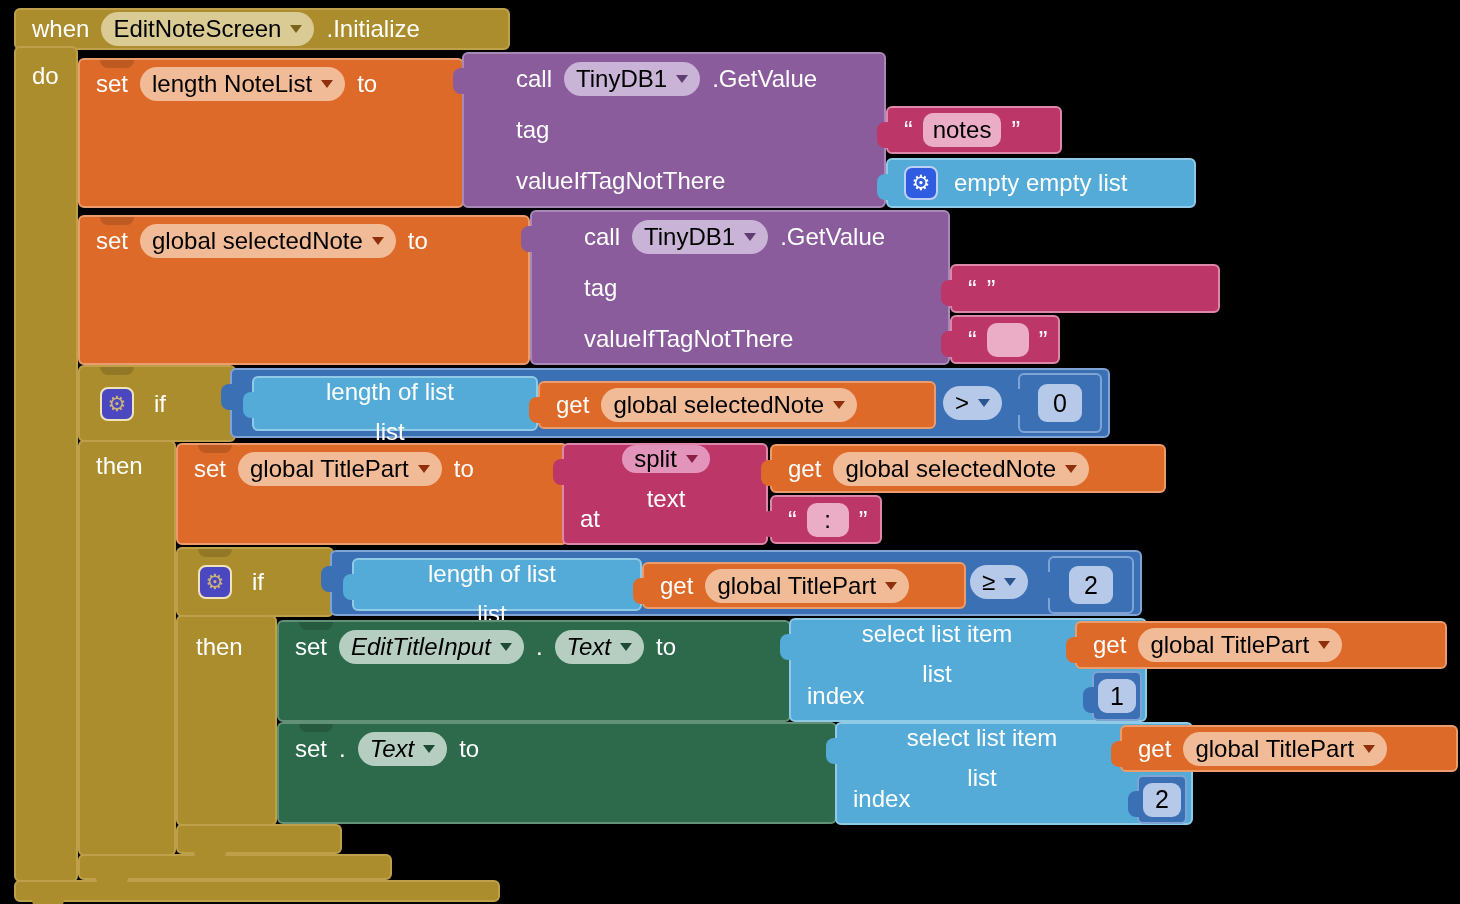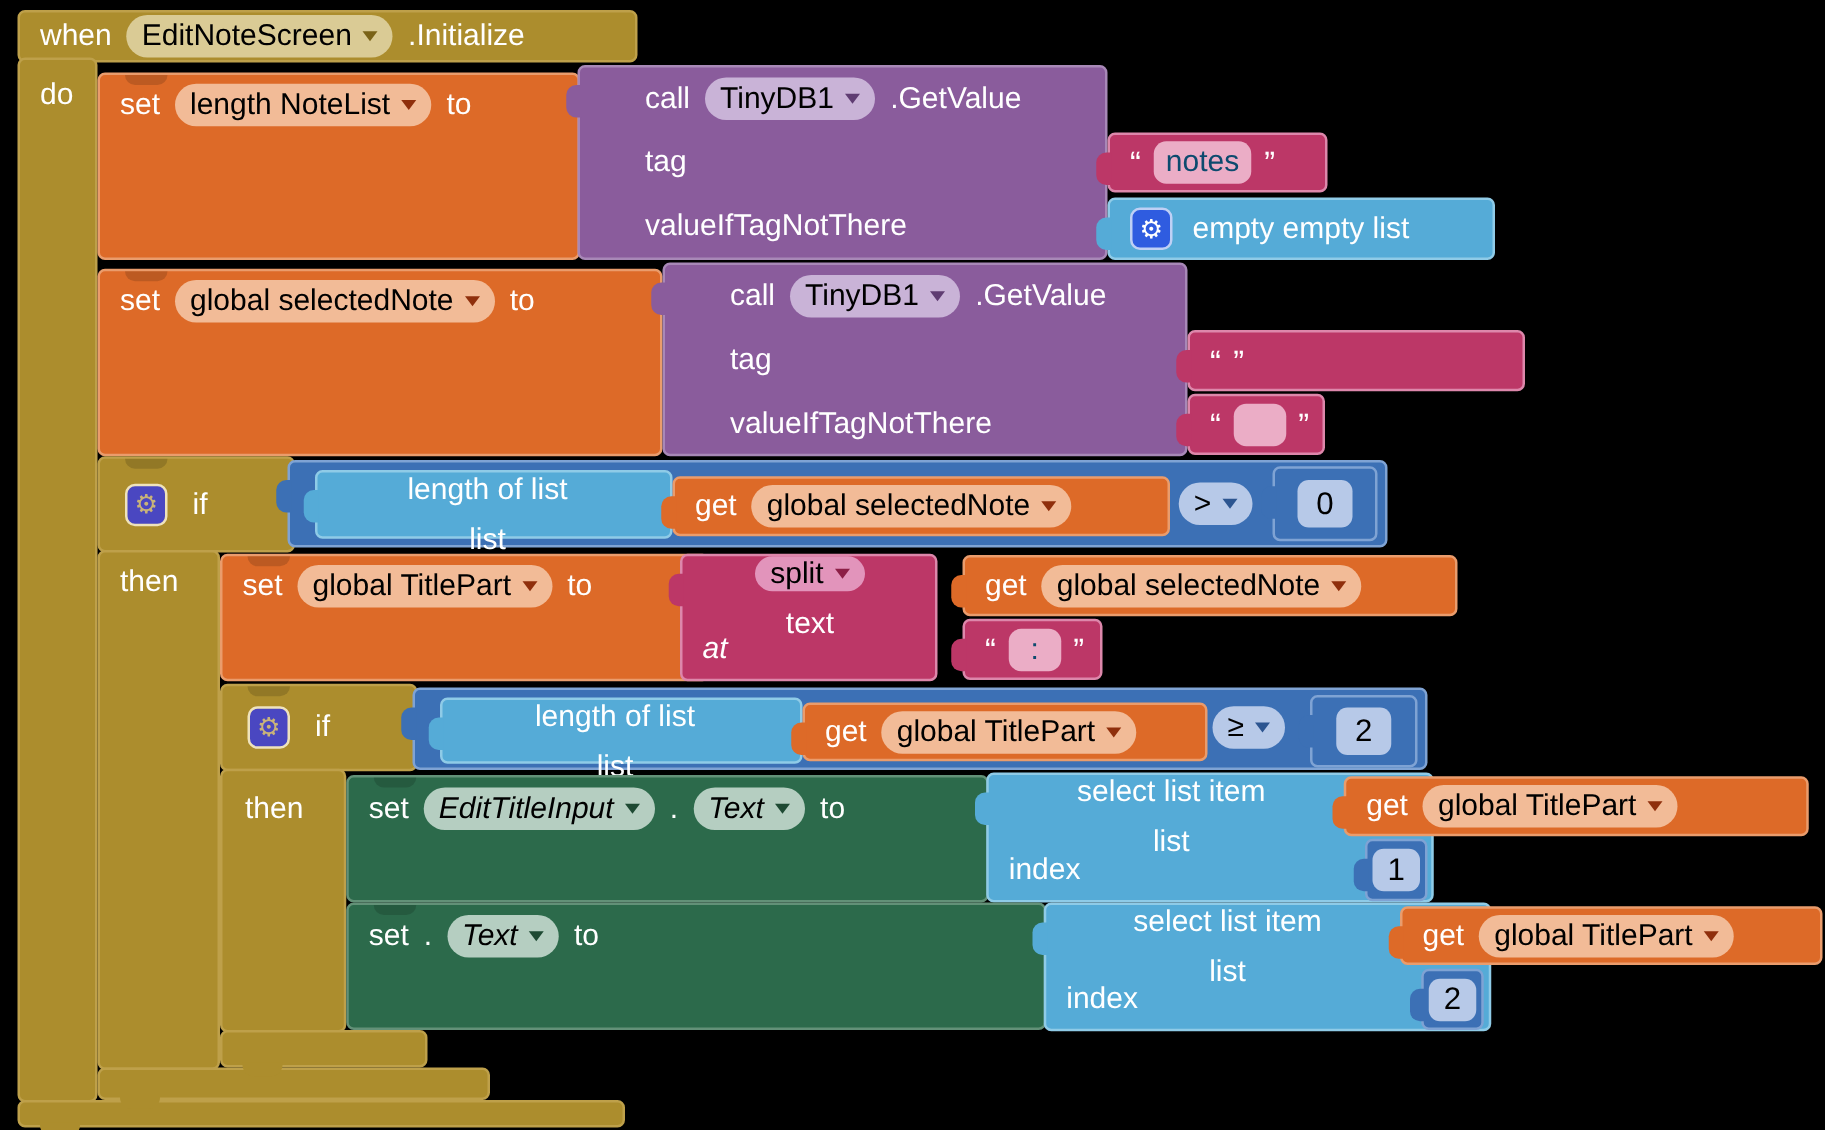--- a/index.html
+++ b/index.html
@@ -31,21 +31,21 @@
   .dd{display:inline-flex;align-items:center;gap:9px;border-radius:17px;padding:0 12px;height:34px;
       font-size:24px;color:#000;white-space:nowrap;}
   .dd-gold{background:var(--gold_field);} .dd-orange{background:var(--orange_field);}
   .dd-purple{background:var(--purple_field);} .dd-magenta{background:var(--magenta_dd);}
   .dd-blue{background:var(--logic_blue_field);} .dd-green{background:var(--green_field);font-style:italic;}
   .tri{width:0;height:0;border-left:6px solid transparent;border-right:6px solid transparent;border-top:8px solid #444;}
   .tri-gold{border-top-color:var(--gold_arrow);} .tri-orange{border-top-color:var(--orange_arrow);}
   .tri-purple{border-top-color:var(--purple_arrow);} .tri-magenta{border-top-color:var(--magenta_arrow);}
   .tri-blue{border-top-color:var(--logic_blue_arrow);} .tri-green{border-top-color:var(--green_arrow);}
   .qt{color:#fff;font-size:26px;line-height:1;}
-  .strfield{background:var(--magenta_field);border-radius:10px;padding:1px 10px;font-size:24px;color:#0c4a6e;
+  .strfield{background:var(--magenta_field);border-radius:10px;padding:1px 10px;font-size:24px;color:#000000;
             min-width:22px;min-height:32px;display:inline-flex;align-items:center;justify-content:center;}
   .gear{width:34px;height:34px;border-radius:8px;display:inline-flex;align-items:center;justify-content:center;
         font-size:21px;box-sizing:border-box;}
   .gear-blue{background:var(--mutator_blue);color:#fff;border:2px solid #BFD0F5;}
   .gear-indigo{background:var(--mutator_indigo);color:var(--mutator_gear);border:2px solid var(--mutator_border);}
   .numblock{display:flex;align-items:center;justify-content:center;}
   .numfield{background:var(--logic_blue_field);border-radius:9px;min-width:36px;height:38px;
             display:inline-flex;align-items:center;justify-content:center;font-size:25px;color:#000;padding:0 4px;}
   .plug::before{content:"";position:absolute;left:-11px;top:14px;width:12px;height:26px;
                 border-radius:8px 0 0 8px;background-color:inherit;}
@@ -203,29 +203,29 @@
     <div class="row">
       <span class="lbl">set</span>
       <span class="dd dd-orange">
         <span>global TitlePart</span>
         <span class="tri tri-orange"></span>
       </span>
       <span class="lbl">to</span>
     </div>
   </div>
 
-  <div class="blk magenta plug" style="left:544px;top:443px;width:206px;height:102px;">
+  <div class="blk magenta plug" style="left:562px;top:443px;width:206px;height:102px;">
     <div class="row between" style="height:50px;padding-right:14px;">
       <span class="dd dd-magenta">
         <span>split</span>
         <span class="tri tri-magenta"></span>
       </span>
       <span class="lbl">text</span>
     </div>
-    <div class="row right" style="height:48px;padding-right:14px;font-style:italic;">
+    <div class="row right" style="height:48px;padding-right:14px;">
       <span class="lbl">at</span>
     </div>
   </div>
 
   <div class="blk orange plug" style="left:770px;top:444px;width:396px;height:49px;">
     <div class="row" style="height:45px;">
       <span class="lbl">get</span>
       <span class="dd dd-orange">
         <span>global selectedNote</span>
         <span class="tri tri-orange"></span>

